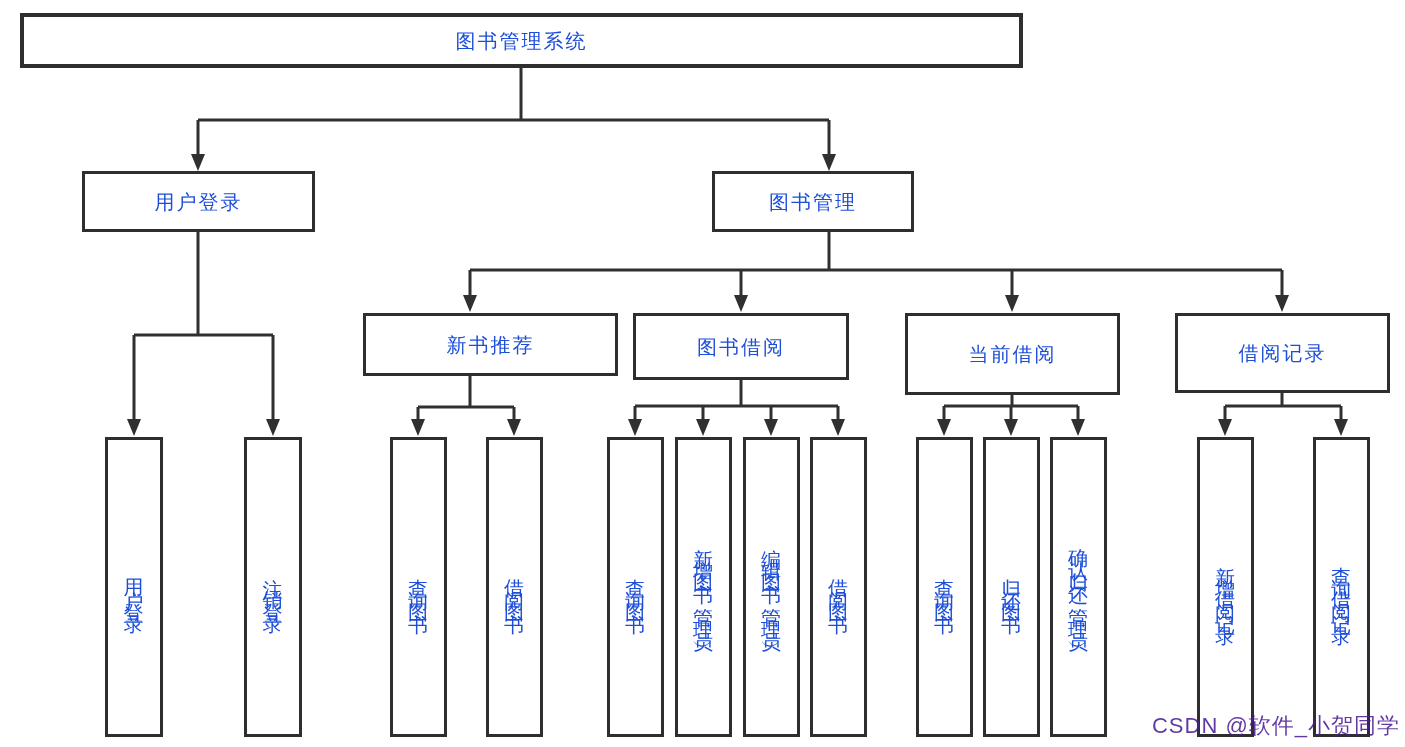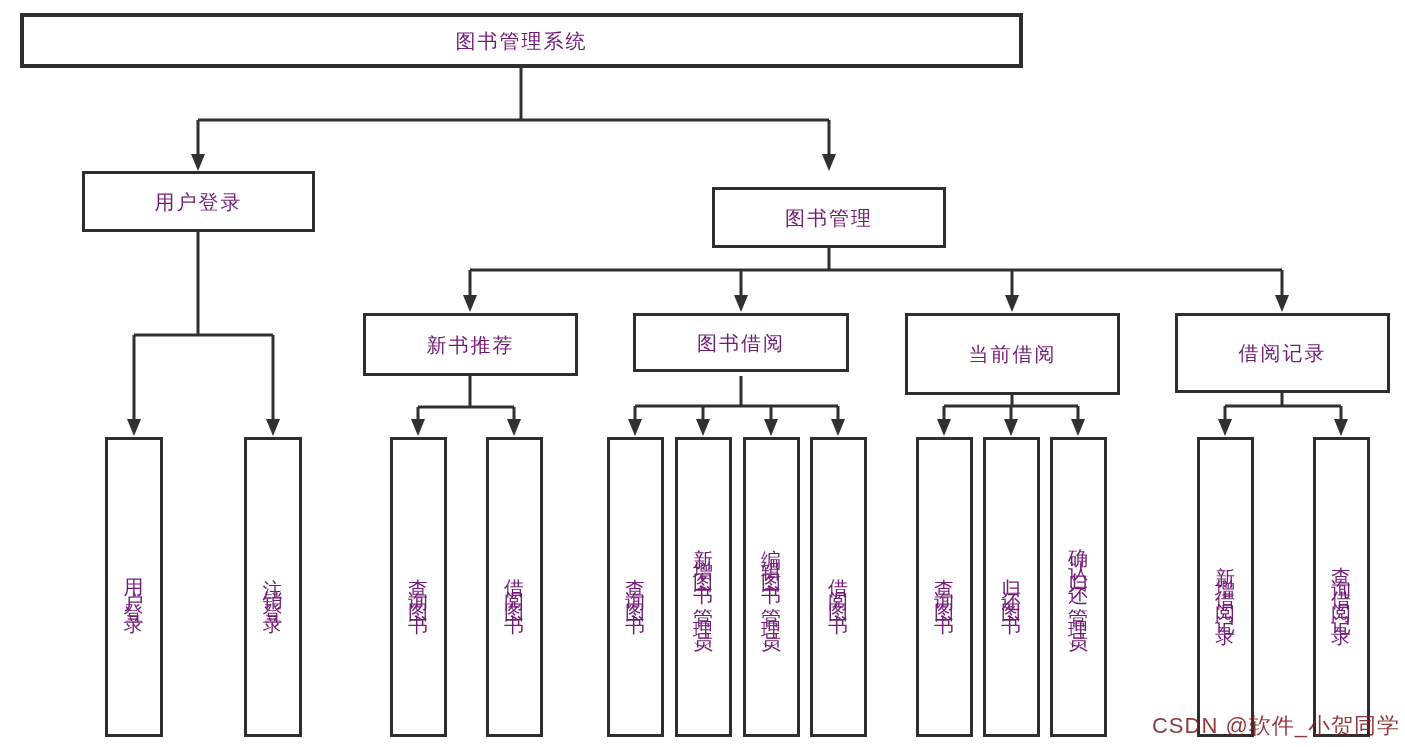--- a/index.html
+++ b/index.html
@@ -15,21 +15,21 @@
     position: absolute;
     left: 0; top: 0;
     width: 1405px; height: 747px;
     z-index: 1;
   }
   .node {
     position: absolute;
     box-sizing: border-box;
     background: #ffffff;
     border: 3px solid #2e2e2e;
-    color: #701a75;
+    color: #1d4ed8;
     display: flex;
     align-items: center;
     justify-content: center;
     font-size: 20px;
     letter-spacing: 2px;
     z-index: 2;
     line-height: 1;
     white-space: nowrap;
   }
   .node.root { border-width: 4px; }
@@ -37,21 +37,21 @@
     writing-mode: vertical-rl;
     letter-spacing: 12px;
     white-space: normal;
   }
   .watermark {
     position: absolute;
     right: 5px;
     bottom: 6px;
     z-index: 5;
     font-size: 22px;
-    color: #7f1d1d;
+    color: #4c1d95;
     opacity: 0.88;
     letter-spacing: 1px;
   }
 </style>
 </head>
 <body>
 
 <div id="stage">
 
   <svg class="connectors" viewBox="0 0 1405 747" xmlns="http://www.w3.org/2000/svg" aria-hidden="true">
@@ -70,24 +70,24 @@
              M628 419 L642 419 L635 436 Z  M696 419 L710 419 L703 436 Z
              M764 419 L778 419 L771 436 Z  M831 419 L845 419 L838 436 Z
              M937 419 L951 419 L944 436 Z  M1004 419 L1018 419 L1011 436 Z
              M1071 419 L1085 419 L1078 436 Z  M1218 419 L1232 419 L1225 436 Z
              M1334 419 L1348 419 L1341 436 Z"></path>
   </svg>
 
   <div class="node root" style="left:20px; top:13px; width:1003px; height:55px">图书管理系统</div>
 
   <div class="node" style="left:82px; top:171px; width:233px; height:61px">用户登录</div>
-  <div class="node" style="left:712px; top:187px; width:234px; height:61px">图书管理</div>
+  <div class="node" style="left:712px; top:171px; width:202px; height:61px">图书管理</div>
 
-  <div class="node" style="left:363px; top:313px; width:215px; height:63px">新书推荐</div>
-  <div class="node" style="left:633px; top:313px; width:216px; height:59px">图书借阅</div>
+  <div class="node" style="left:363px; top:313px; width:255px; height:63px">新书推荐</div>
+  <div class="node" style="left:633px; top:313px; width:216px; height:67px">图书借阅</div>
   <div class="node" style="left:905px; top:313px; width:215px; height:82px">当前借阅</div>
   <div class="node" style="left:1175px; top:313px; width:215px; height:80px">借阅记录</div>
 
   <div class="node v" style="left:105px; top:437px; width:58px; height:300px">用户登录</div>
   <div class="node v" style="left:244px; top:437px; width:58px; height:300px">注销登录</div>
 
   <div class="node v" style="left:390px; top:437px; width:57px; height:300px">查询图书</div>
   <div class="node v" style="left:486px; top:437px; width:57px; height:300px">借阅图书</div>
 
   <div class="node v" style="left:607px; top:437px; width:57px; height:300px">查询图书</div>

